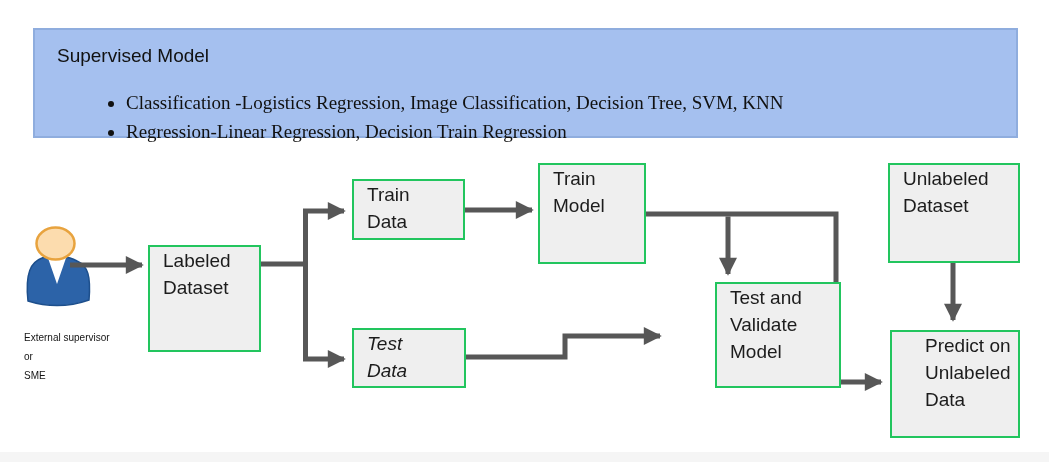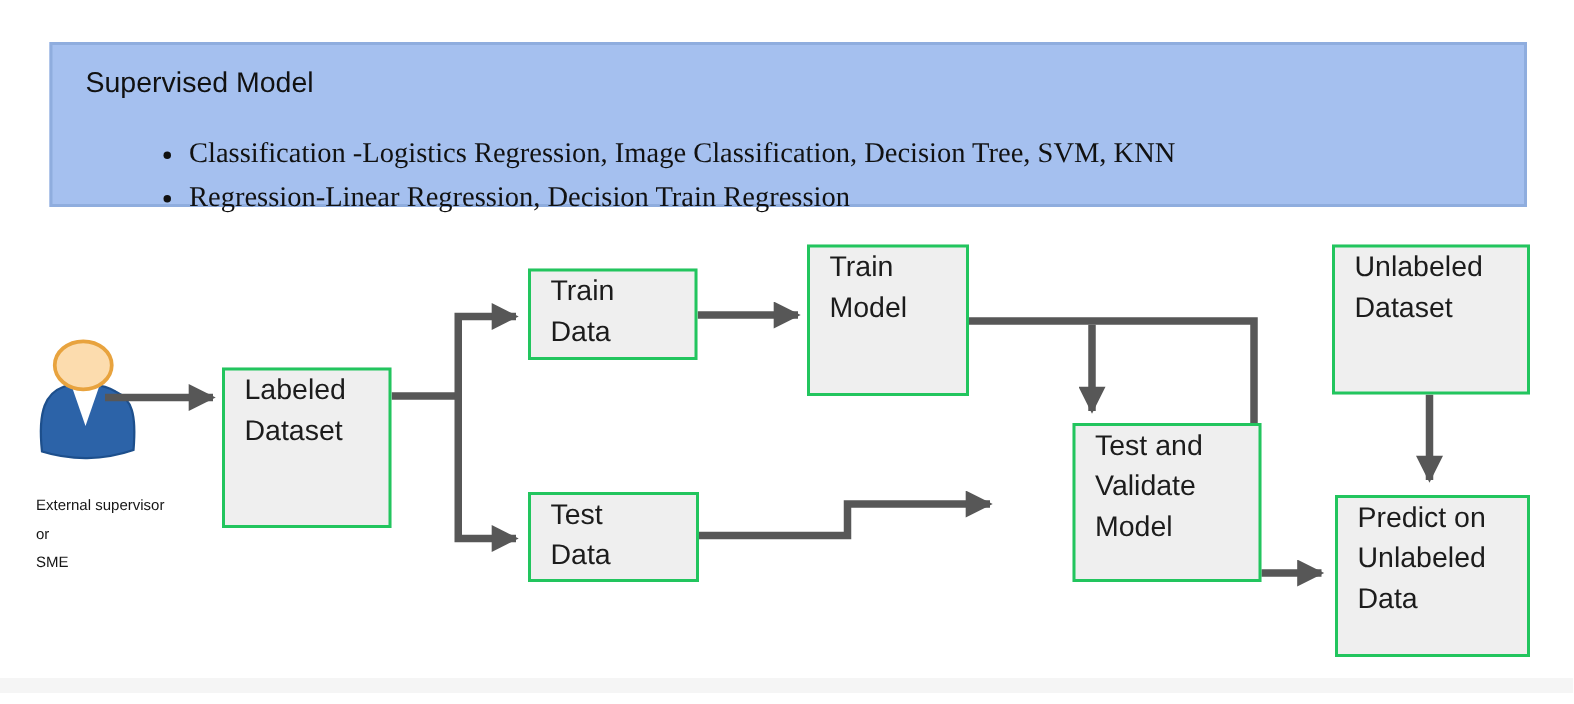--- a/index.html
+++ b/index.html
@@ -24,25 +24,25 @@
   
   .node{
     position:absolute;background:#efefef;border:2px solid #22c55e;box-sizing:border-box;
     display:flex;align-items:flex-start;z-index:2;
   }
   .node .lbl{
     padding-left:13px;font-size:19px;line-height:27px;white-space:pre-line;color:#1c1c1c;
   }
   .n-labeled{left:148px;top:222px;width:113px;height:107px;margin-top:23px;}
   .n-traindata{left:352px;top:179px;width:113px;height:61px;}
-  .n-testdata{left:352px;top:328px;width:114px;height:60px;}
+  .n-testdata{left:352px;top:328px;width:114px;height:60px;font-style:italic;}
   .n-trainmodel{left:538px;top:163px;width:108px;height:101px;}
   .n-testvalidate{left:667px;top:282px;width:126px;height:106px;margin-left:48px;}
   .n-unlabeled{left:888px;top:163px;width:132px;height:100px;}
-  .n-predict{left:890px;top:330px;width:130px;height:108px;}
+  .n-predict{left:890px;top:330px;width:130px;height:108px;padding-left:20px;}
   
   .wires{position:absolute;left:0;top:0;width:1049px;height:469px;z-index:1;}
   
   .actor-caption{
     position:absolute;left:24px;top:328px;font-size:10px;line-height:19px;
     white-space:pre-line;color:#151515;z-index:2;
   }
   
   .bottom-strip{
     position:absolute;left:0;top:452px;width:1049px;height:10px;background:#f5f5f5;z-index:0;

